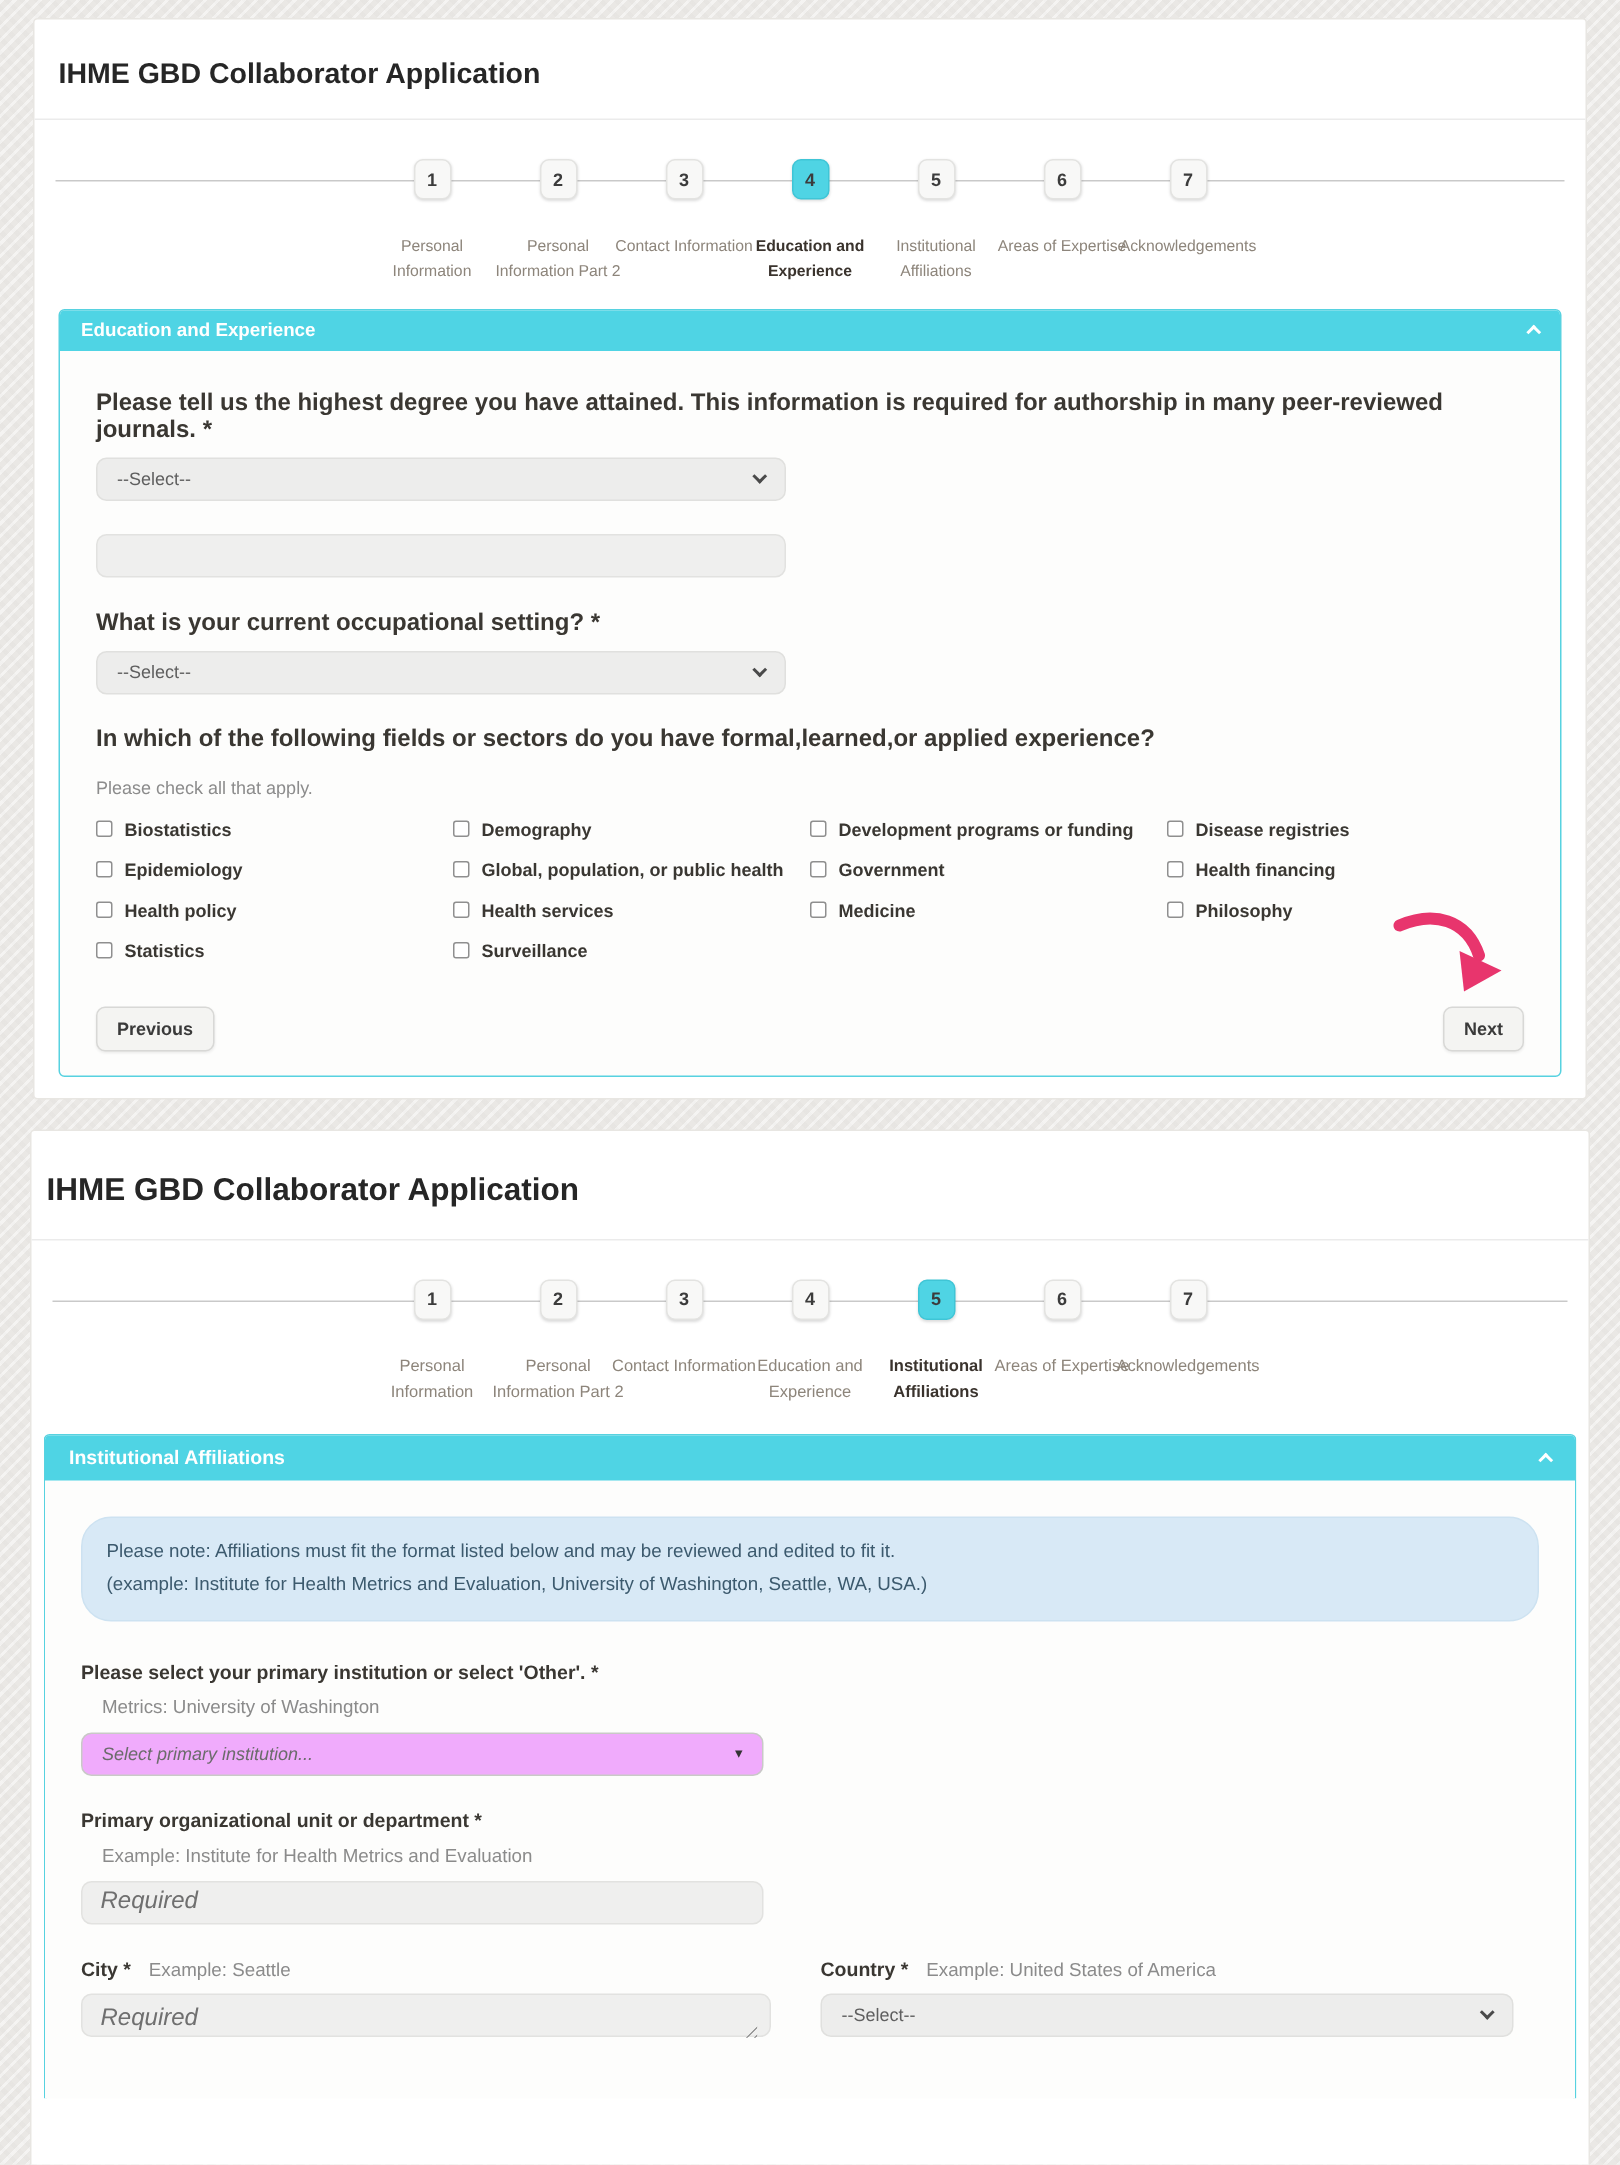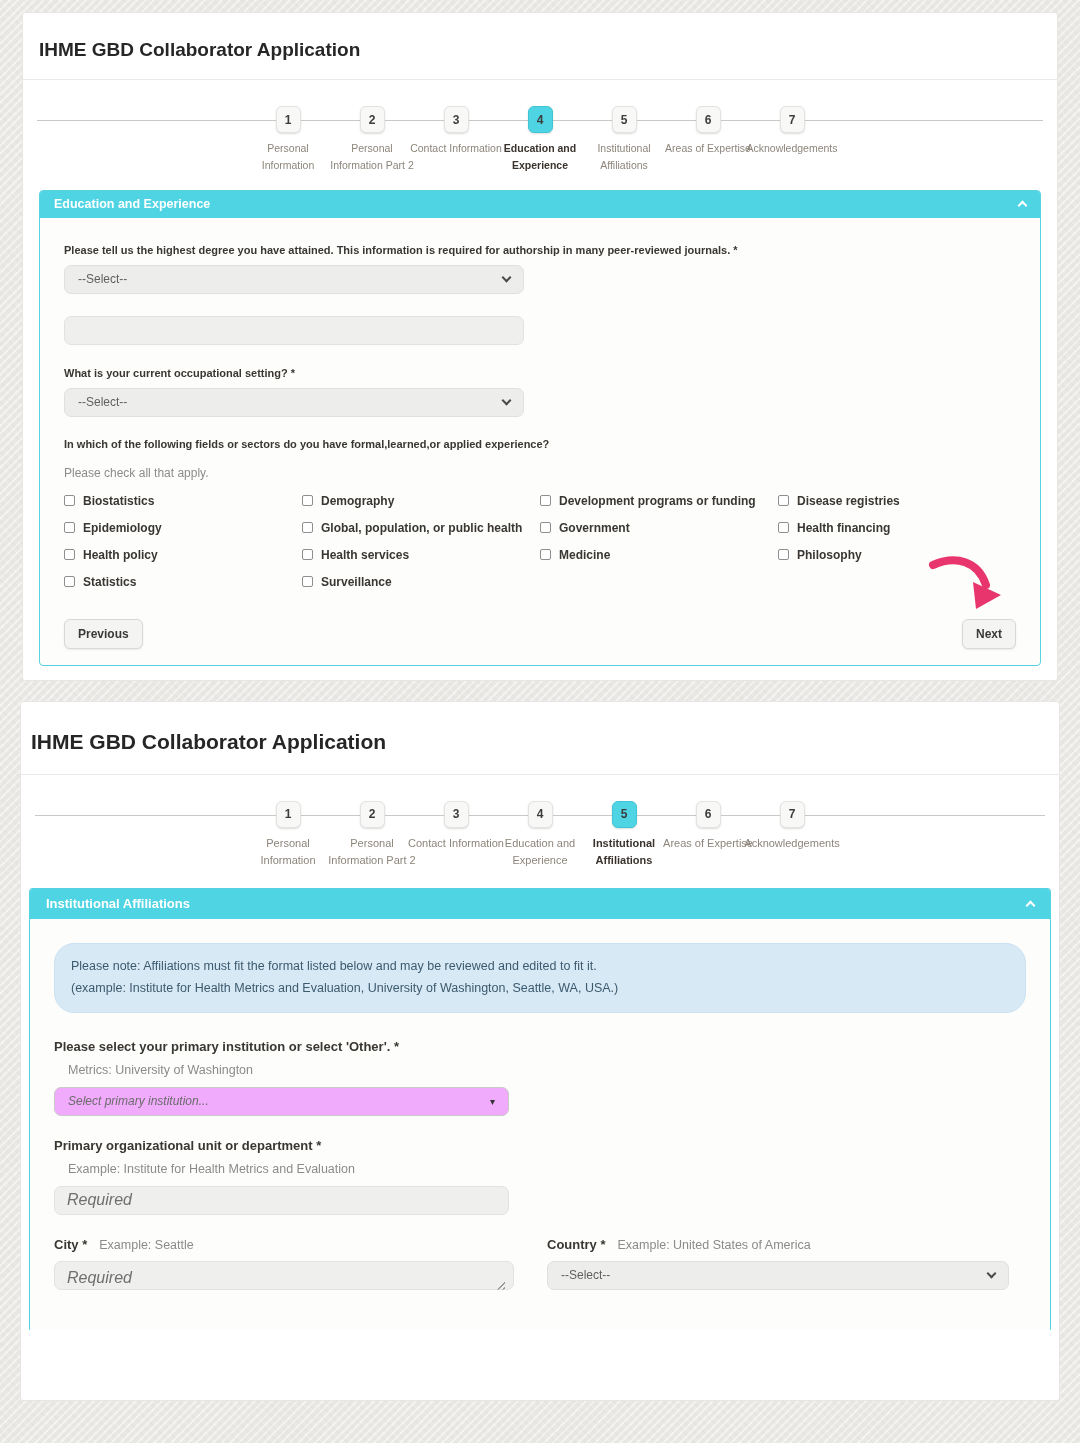--- a/index.html
+++ b/index.html
@@ -30,40 +30,40 @@
 
   
   .stepper{ position:relative; margin:26px 14px 0; }
   .stepper-line{ position:absolute; left:0; right:0; top:14px; height:1px; background:#c9c9c9; }
   .steps{ display:flex; justify-content:center; }
   .step{ width:84px; display:flex; flex-direction:column; align-items:center; position:relative; }
   .badge{ width:25px; height:27px; border-radius:6px; background:#f8f8f7; border:1px solid #e3e3e1;
           box-shadow:0 1px 2px rgba(0,0,0,.14); color:#3c3c3c; font-size:12px; font-weight:700;
           display:flex; align-items:center; justify-content:center; position:relative; z-index:1; }
   .badge.active{ background:#4fd4e4; border-color:#3fc5d6; }
-  .step-label{ width:96px; margin:7px -6px 0; text-align:center; font-size:10.5px; line-height:1.6; color:#8d857b; }
+  .step-label{ width:96px; margin:23px -6px 0; text-align:center; font-size:10.5px; line-height:1.6; color:#8d857b; }
   .step-label.active{ color:#3a332d; font-weight:700; }
   .s2-card .step-label{ font-size:11px; }
 
   
   .panel{ border:1px solid #57d2e0; border-radius:4px; background:#fdfdfc; }
   .s1-card .panel{ margin:16px 16px 0; }
   .s2-card .panel{ margin:18px 8px 0; border-bottom:none; border-radius:4px 4px 0 0; }
   .panel-header{ background:#4fd4e4; color:#fff; font-weight:700; font-size:12.5px;
                  padding:6px 14px 7px; display:flex; align-items:center; justify-content:space-between;
                  border-radius:3px 3px 0 0; }
   .s2-card .panel-header{ font-size:13px; padding:7px 16px 8px; }
   .chev{ display:inline-block; width:7px; height:7px; border-right:2px solid; border-bottom:2px solid; }
   .chev.up{ transform:rotate(-135deg); border-color:#fff; margin-top:4px; }
   .chev.down{ transform:rotate(45deg); border-color:#4a4a4a; margin-top:-4px; }
   .panel-body{ padding:26px 24px 16px; position:relative; }
   .s2-card .panel-body{ padding:24px 24px 14px; }
 
   
-  .q-label{ font-size:11px; font-weight:700; color:#3a3732; margin-bottom:9px; }
+  .q-label{ font-size:16px; font-weight:700; color:#3a3732; margin-bottom:9px; }
   .s2-card .q-label{ font-size:13px; }
   .example{ color:#8b8b8b; font-size:12.5px; margin:0 0 10px 14px; }
   .select{ width:460px; height:29px; background:#ededec; border:1px solid #e0e0de; border-radius:7px;
            display:flex; align-items:center; justify-content:space-between; padding:0 13px;
            color:#5f5f5f; font-size:12px; cursor:pointer; }
   .text-input, textarea.text-area{ width:460px; height:29px; background:#efefee; border:1px solid #e2e2e0;
            border-radius:7px; padding:0 12px; font-size:16px; color:#444;
            font-family:"Liberation Sans", sans-serif; outline:none; resize:none; }
   .text-input::placeholder, textarea.text-area::placeholder{ font-style:italic; color:#6f6f6f; }
   textarea.text-area{ padding-top:7px; }

